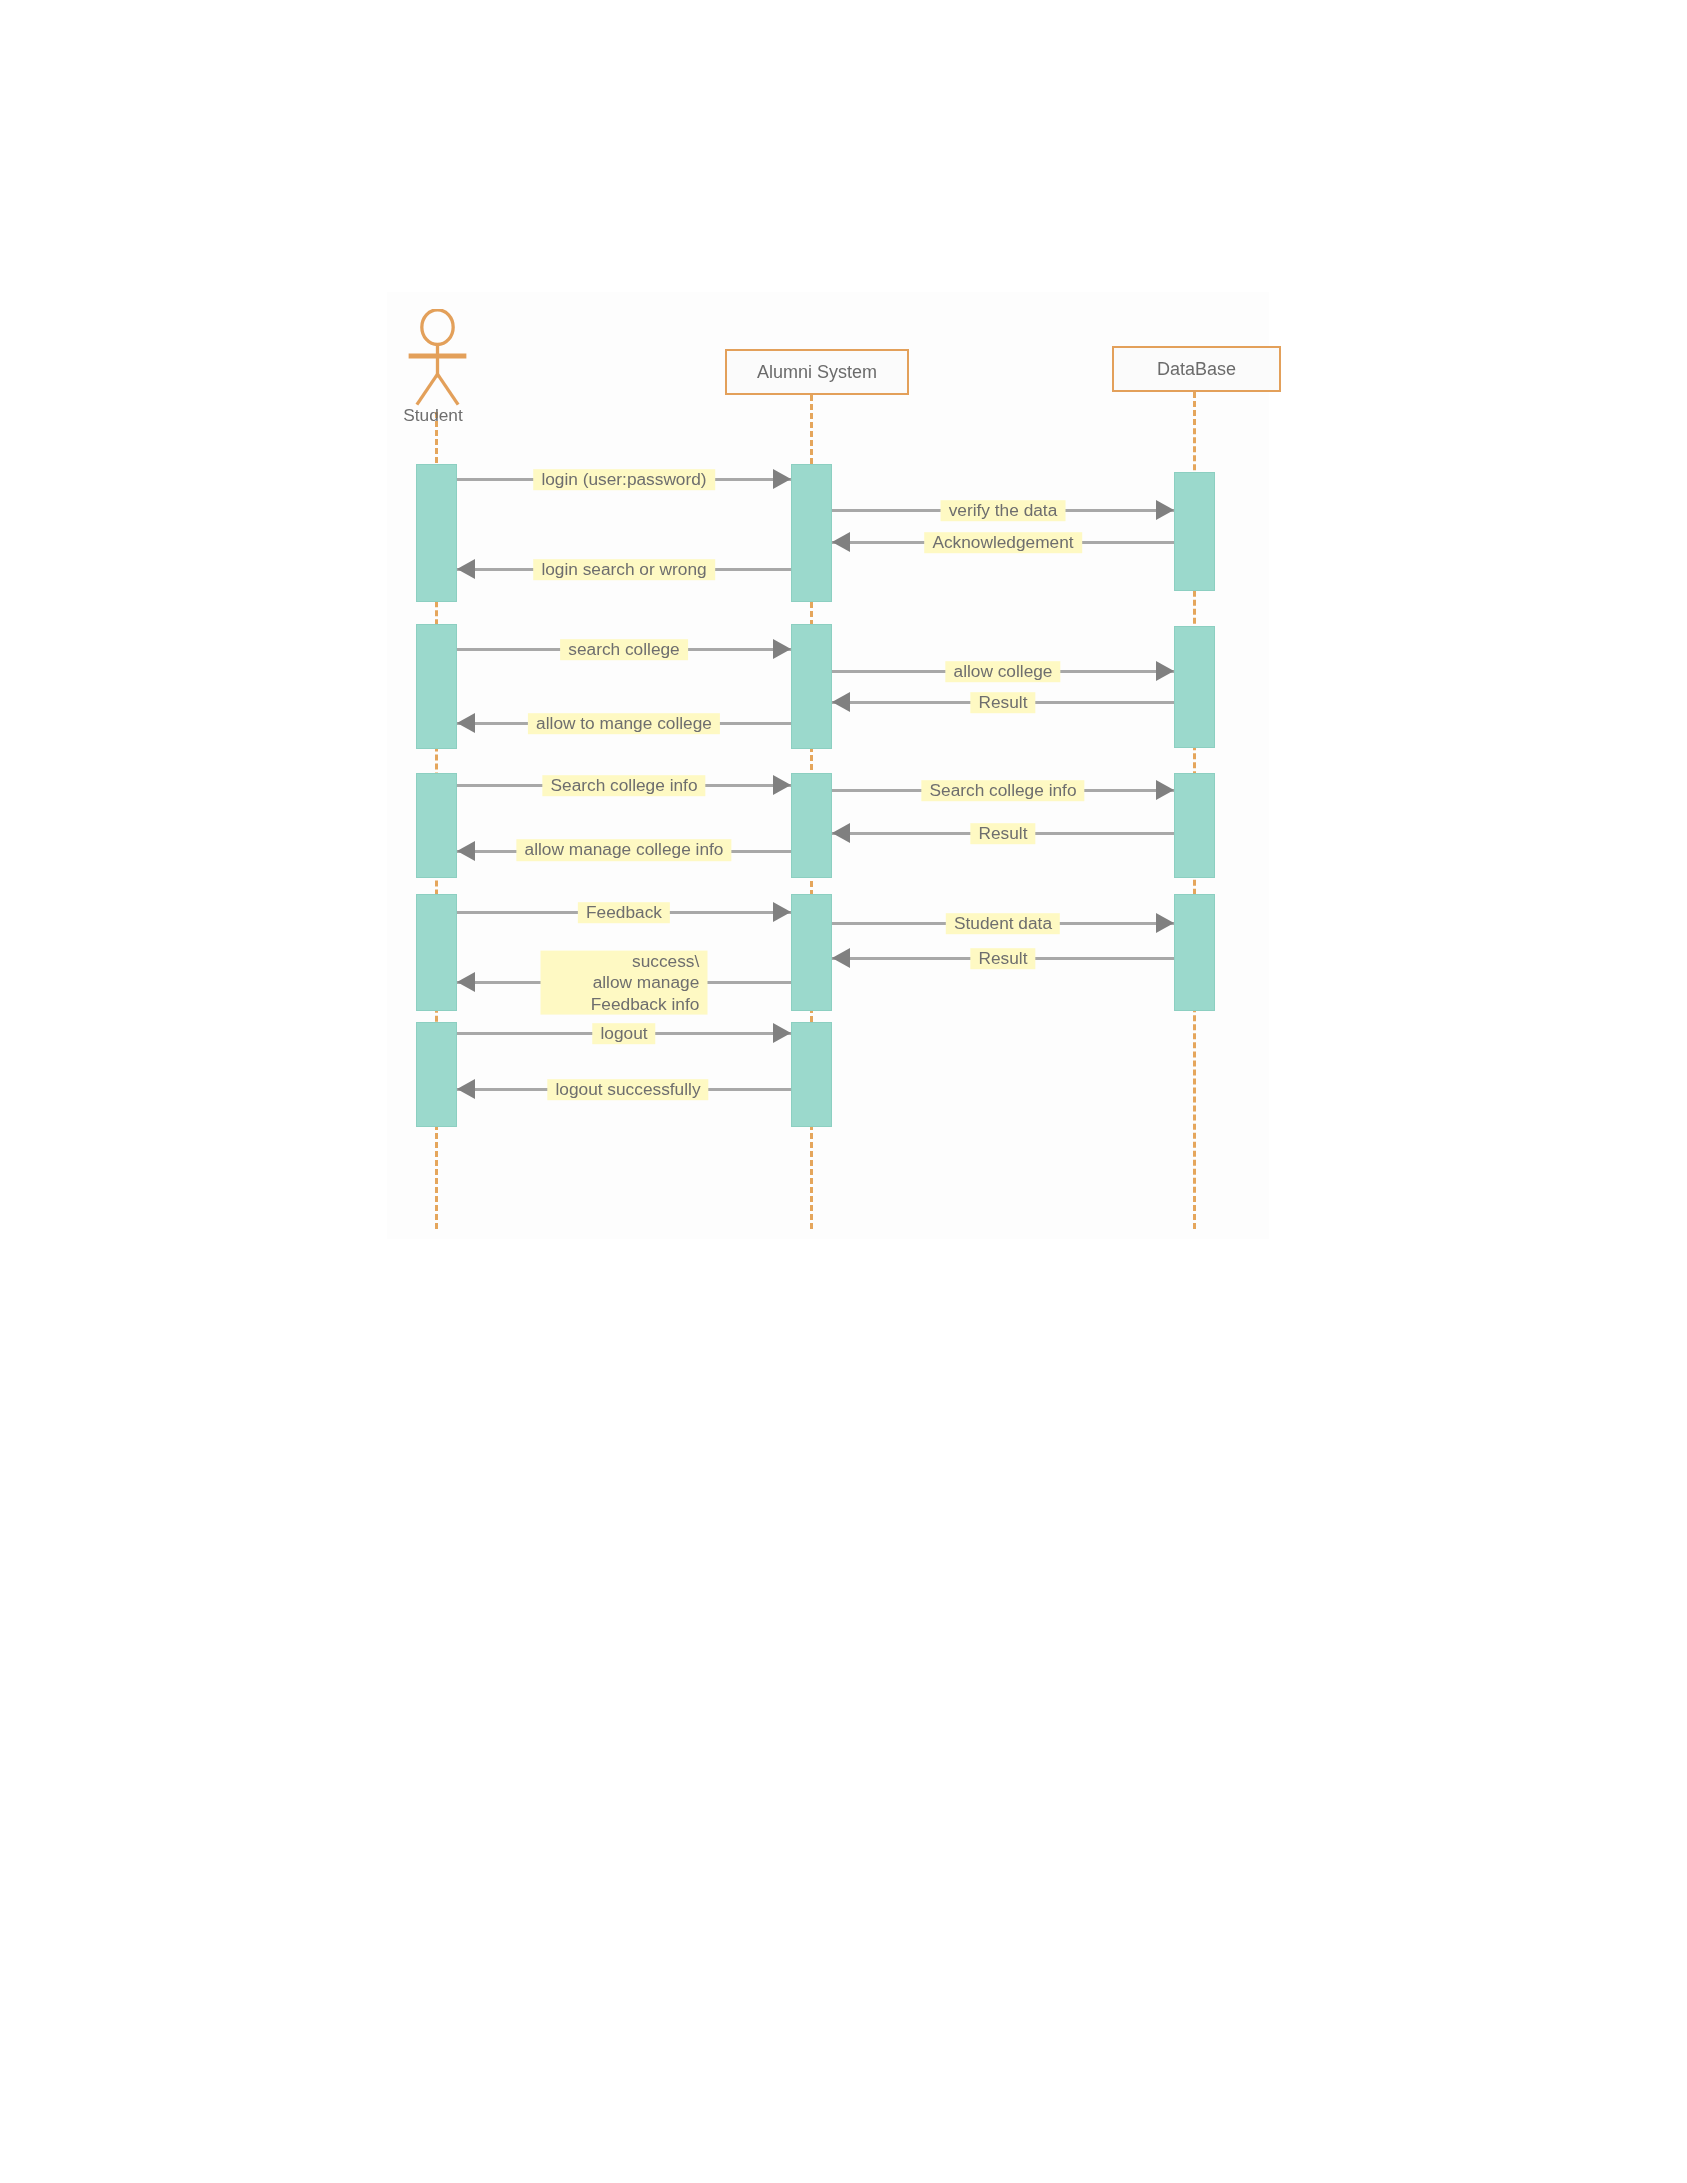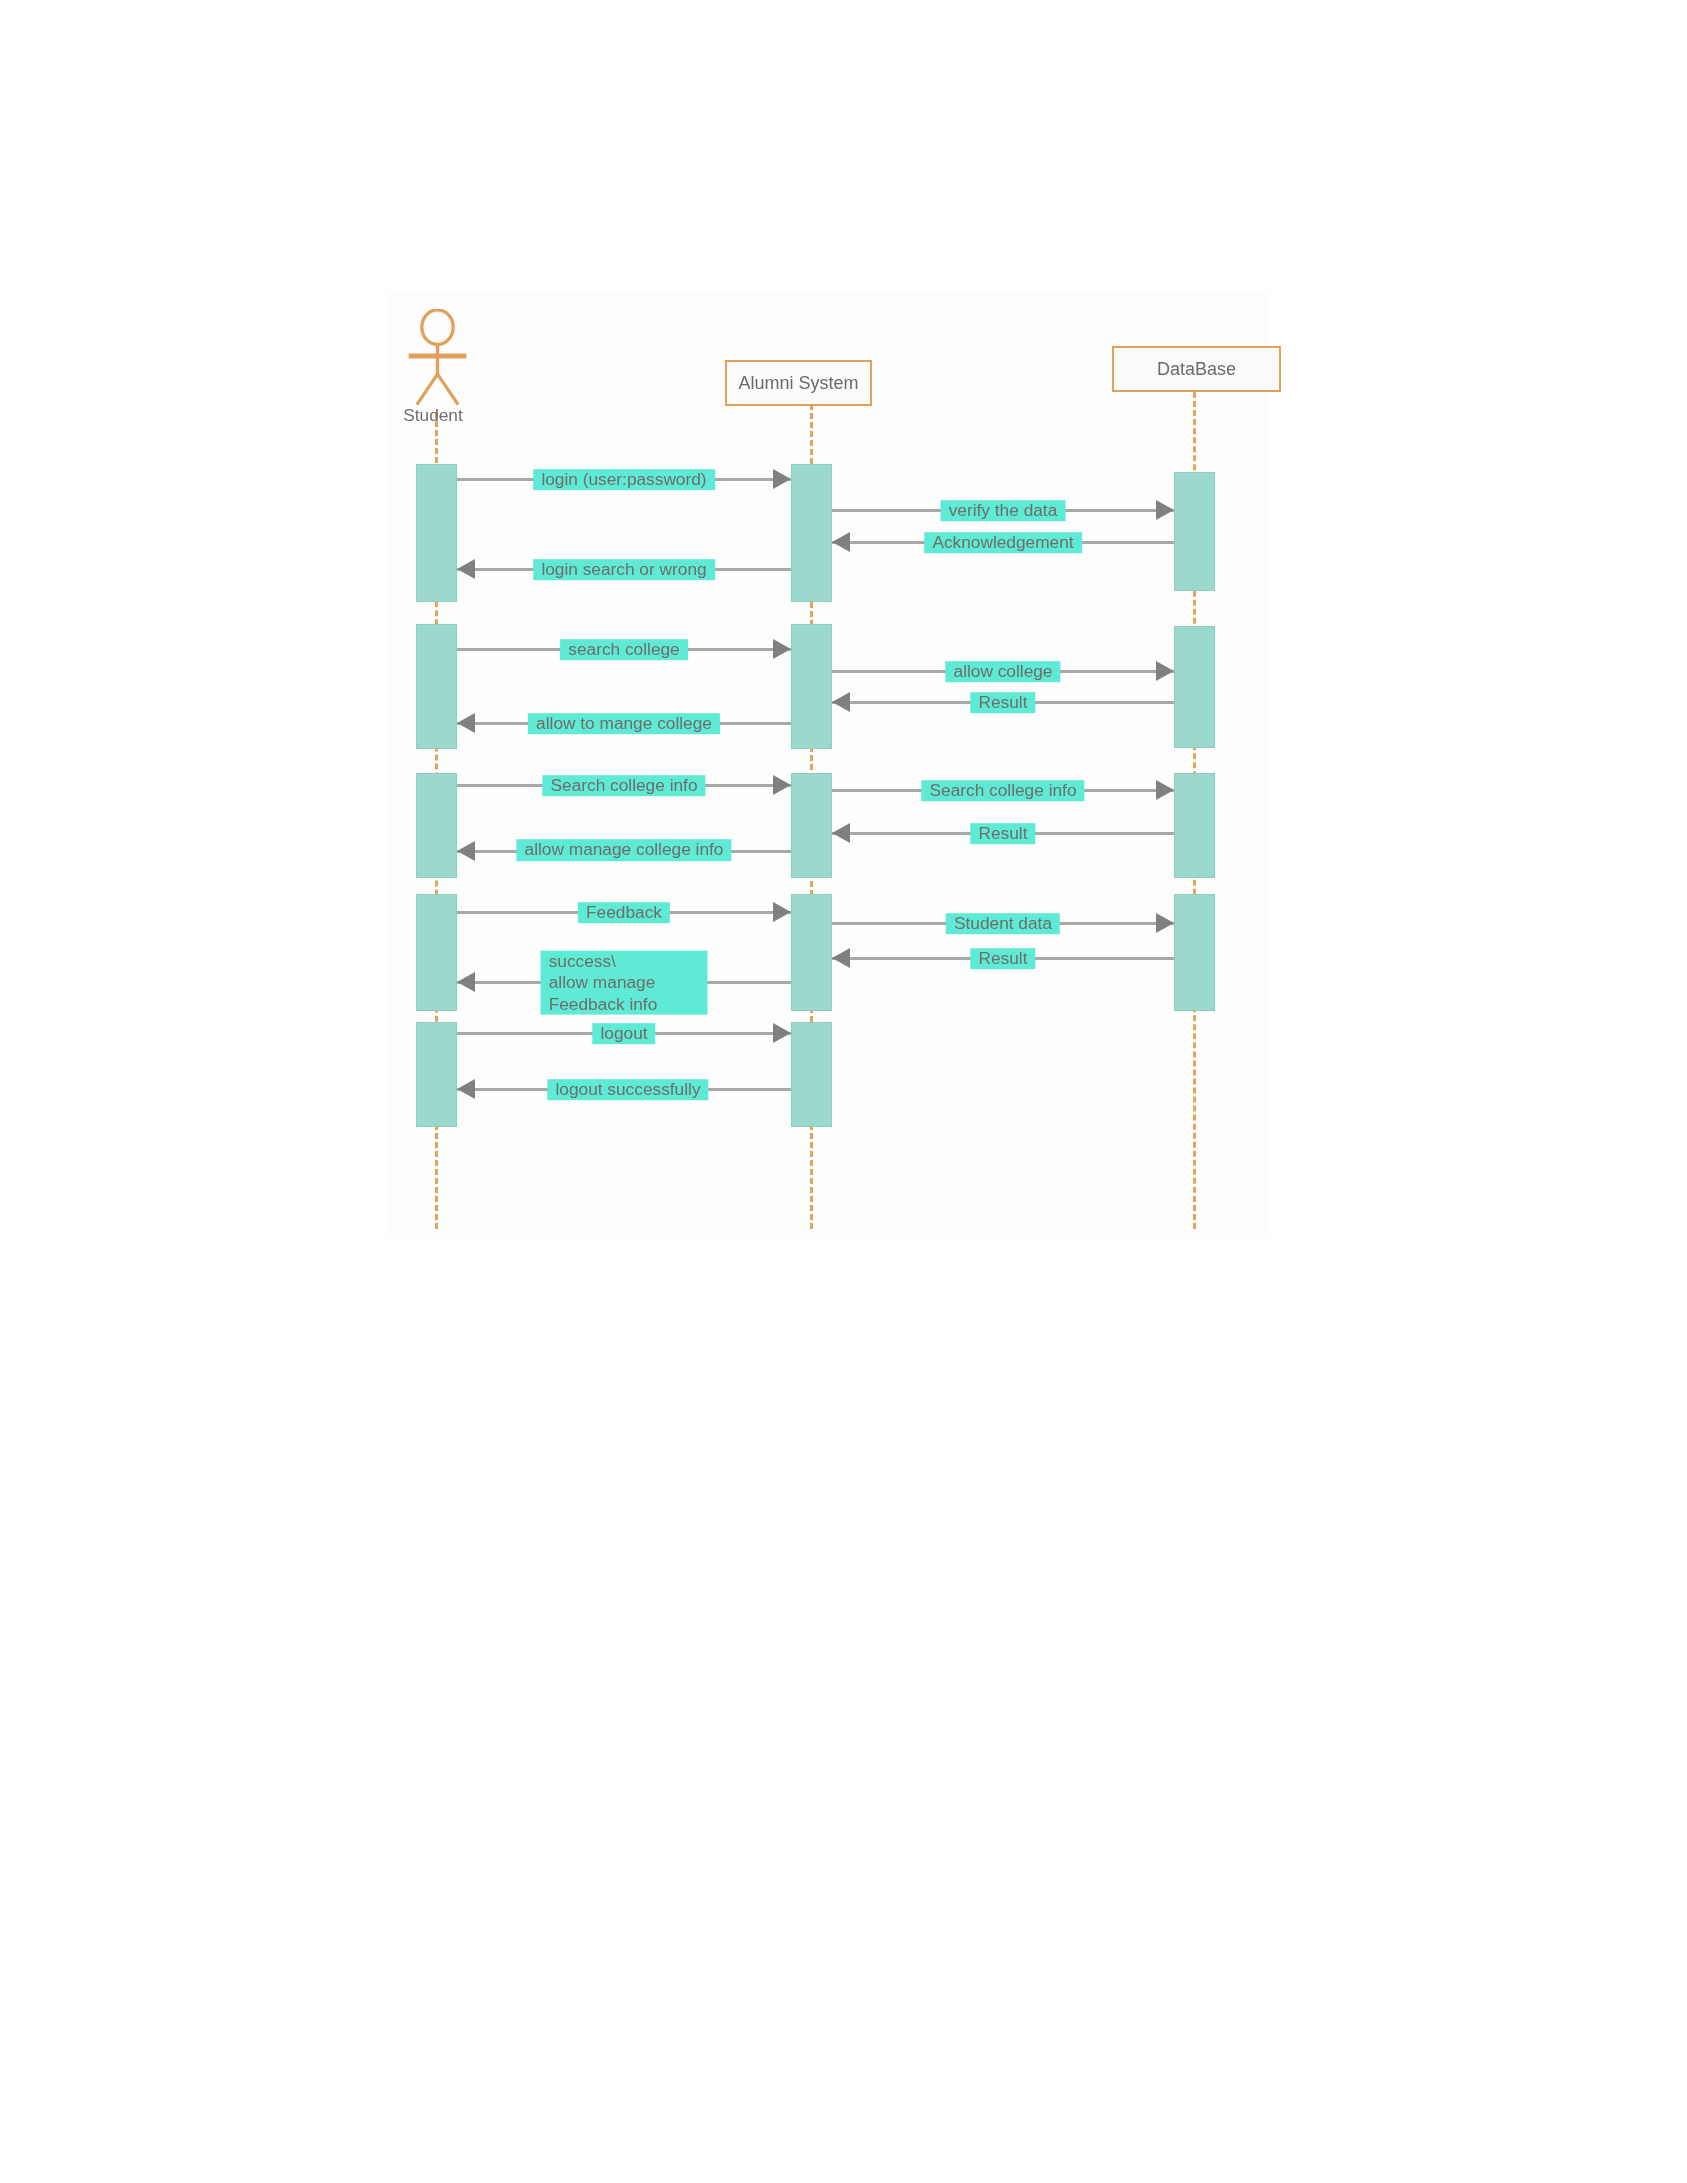--- a/index.html
+++ b/index.html
@@ -110,26 +110,26 @@
   }
   .msg-head.right {
     border-left: 18px solid #808080;
   }
   .msg-head.left {
     border-right: 18px solid #808080;
   }
   .msg-label {
     position: absolute;
     transform: translate(-50%, -50%);
-    background: #5eead4;
+    background: #fef9c3;
     padding: 0 8.2px;
     font-size: 17.3px;
     color: #6e6e6e;
     white-space: nowrap;
-    text-align: left;
+    text-align: right;
     line-height: 1.25;
   }
   .msg-label.two-line {
     white-space: pre-line;
   }
 </style>
 </head>
 <body>
 
 <div id="page">
@@ -147,21 +147,21 @@
     <svg width="71" height="99" viewBox="0 0 86 120">
       <ellipse cx="43" cy="22" rx="19" ry="21" fill="#fdfdfd" stroke="#e3a05a" stroke-width="4"></ellipse>
       <line x1="43" y1="43" x2="43" y2="83" stroke="#e3a05a" stroke-width="4"></line>
       <line x1="8" y1="57" x2="78" y2="57" stroke="#e3a05a" stroke-width="6"></line>
       <line x1="43" y1="79" x2="18" y2="116" stroke="#e3a05a" stroke-width="4"></line>
       <line x1="43" y1="79" x2="68" y2="116" stroke="#e3a05a" stroke-width="4"></line>
     </svg>
   </div>
   <div class="actor-label" style="left:367px; top:405px; width:132px;">Student</div>
 
-  <div class="participant-box" style="left:725px; top:349px; width:147px; height:46px;margin-top:11px;">
+  <div class="participant-box" style="left:725px; top:349px; width:184px; height:46px;">
     <span>Alumni System</span>
   </div>
 
   <div class="participant-box" style="left:1112px; top:346px; width:169px; height:46px;">
     <span>DataBase</span>
   </div>
 
   <div id="activations">
       <div class="activation" style="left: 416px; top: 464px; width: 41px; height: 138px;"></div>
       <div class="activation" style="left: 416px; top: 624px; width: 41px; height: 125px;"></div>

